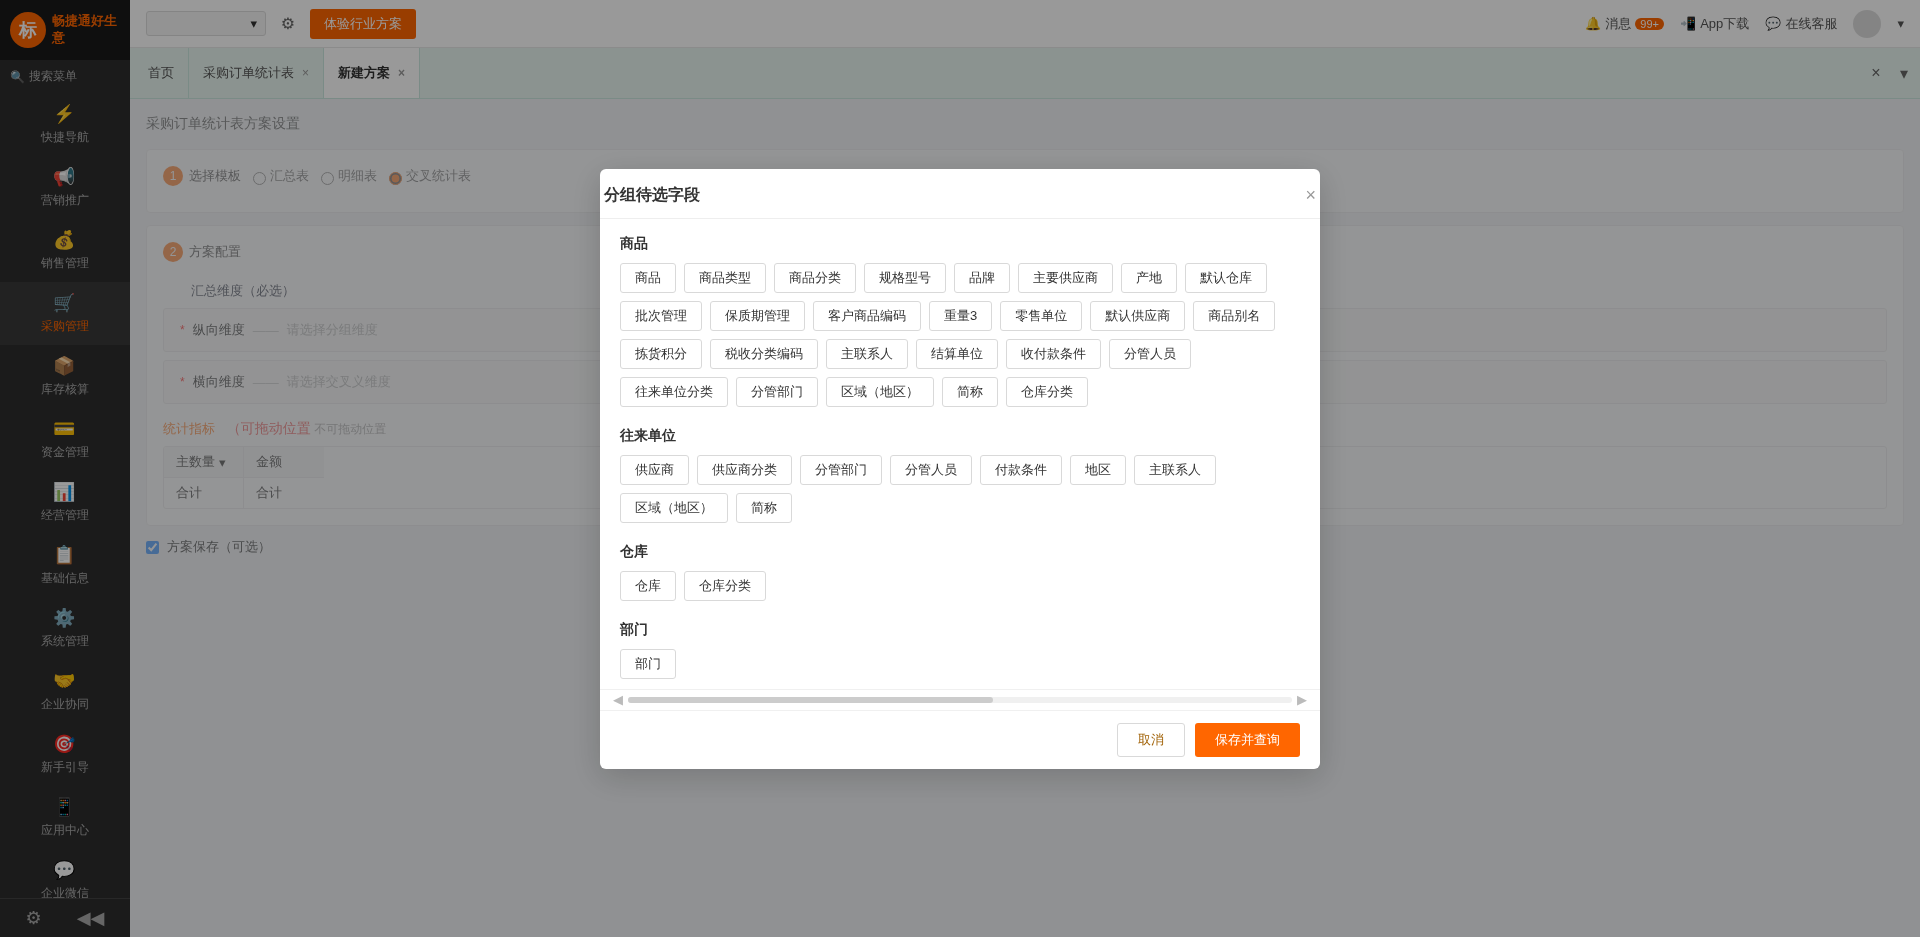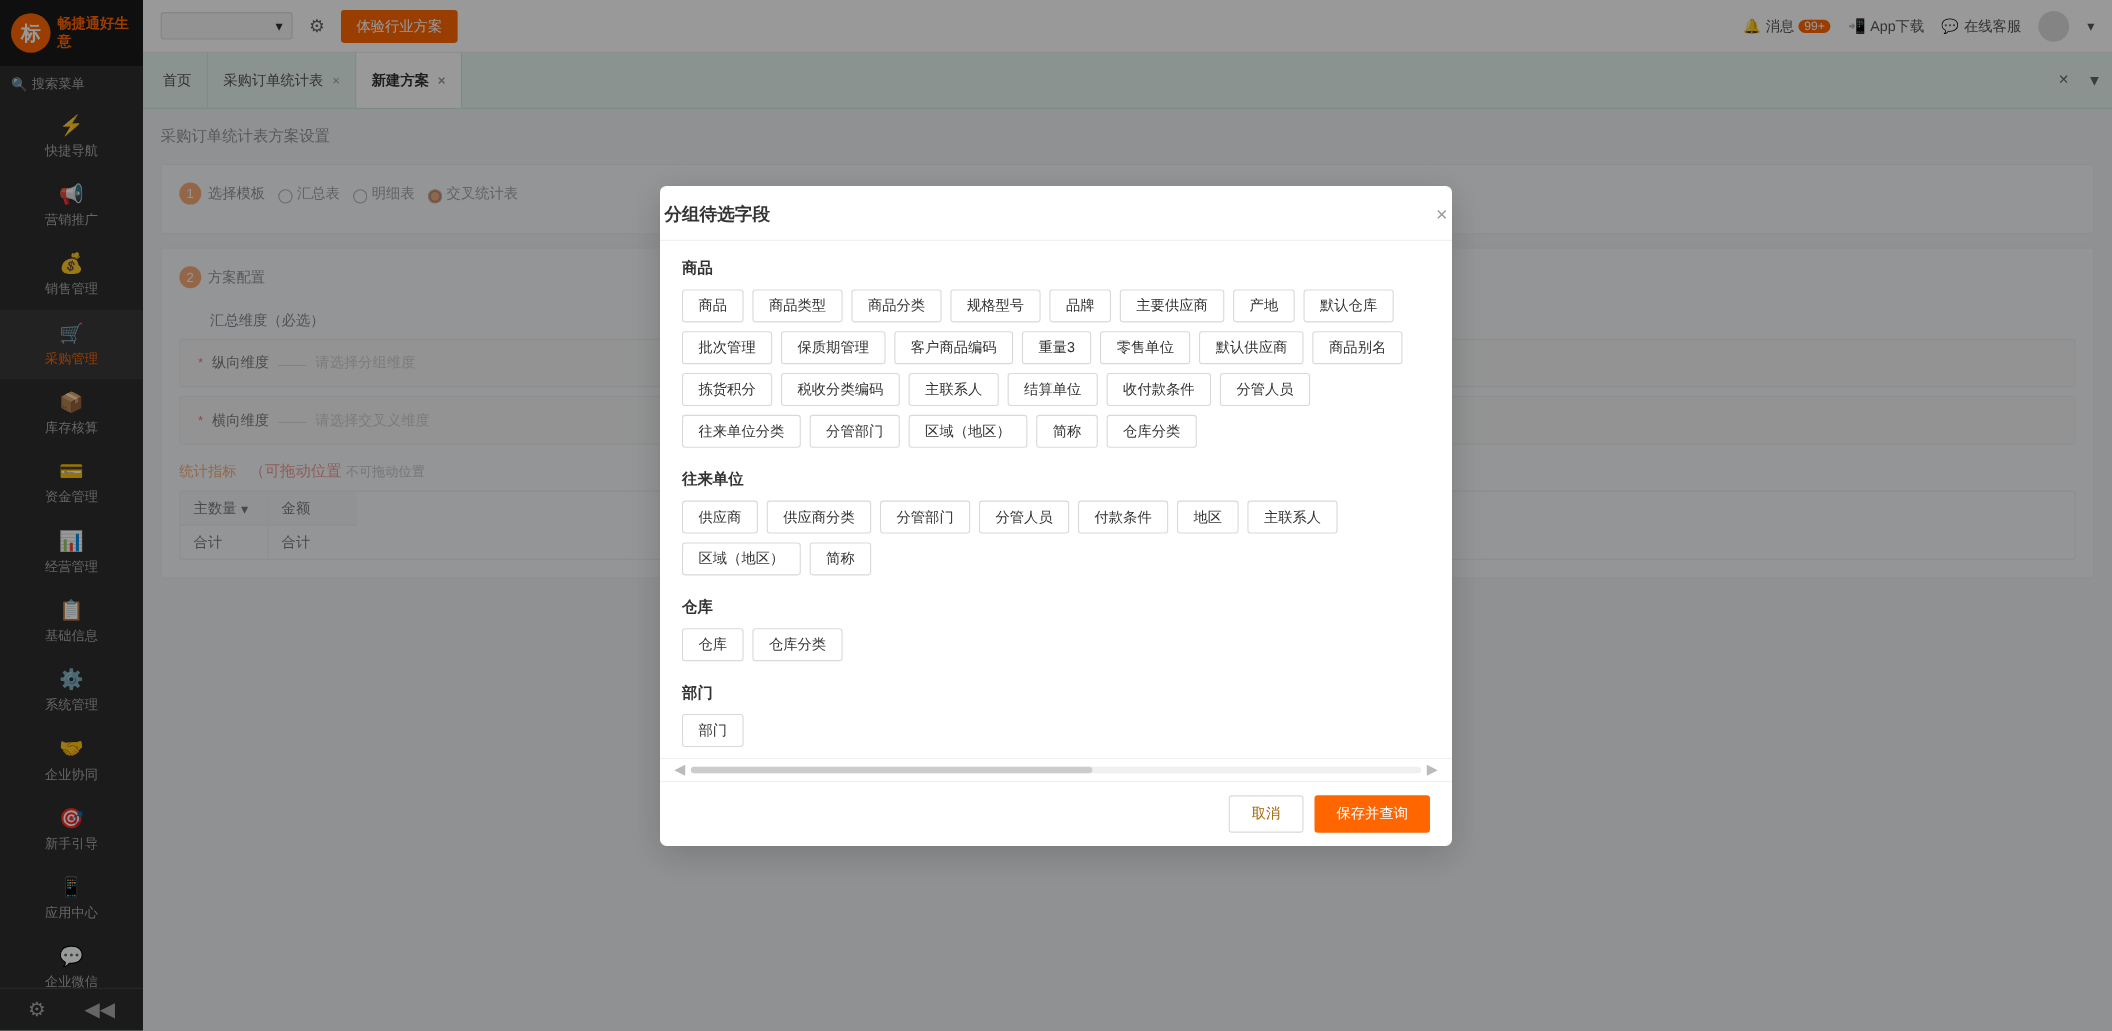--- a/index.html
+++ b/index.html
@@ -268,20 +268,24 @@
             </div>
             <div style="padding:6px 12px; font-size:13px;">合计</div>
           </div>
           <div style="display:flex; flex-direction:column; min-width:80px;">
             <div style="background:#f5f5f5; padding:6px 12px; font-size:13px; border-bottom:1px solid #e8e8e8;">金额</div>
             <div style="padding:6px 12px; font-size:13px;">合计</div>
           </div>
         </div>
       </div>
 
+      <div style="display:flex; align-items:center; gap:8px; margin-top:12px;">
+        <input type="checkbox" checked="" style="">
+        <span>方案保存（可选）</span>
+      </div>
     </div>
   </div>
 </div>
 
 <div class="modal-overlay">
   <div class="modal">
     <div class="modal-header">
       <span class="modal-title">分组待选字段</span>
       <span class="modal-close">×</span>
     </div>

